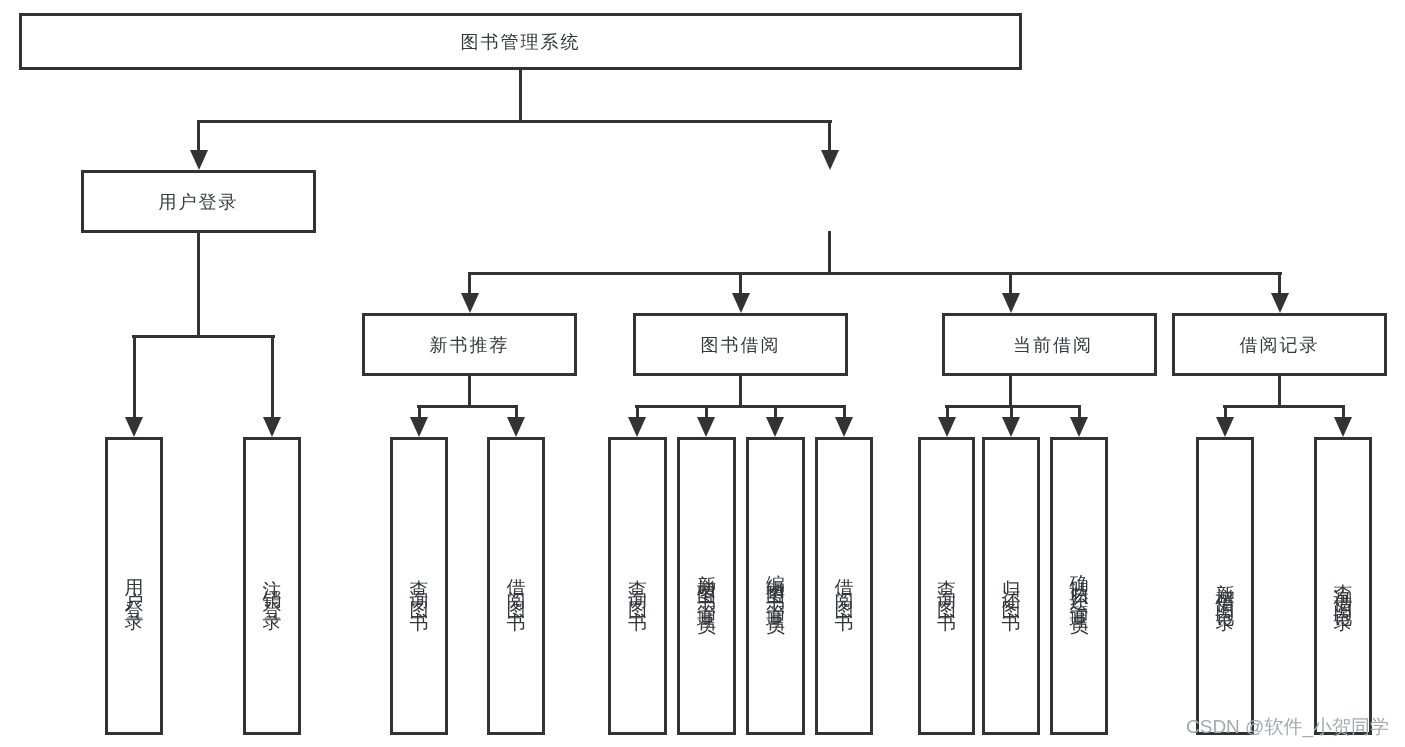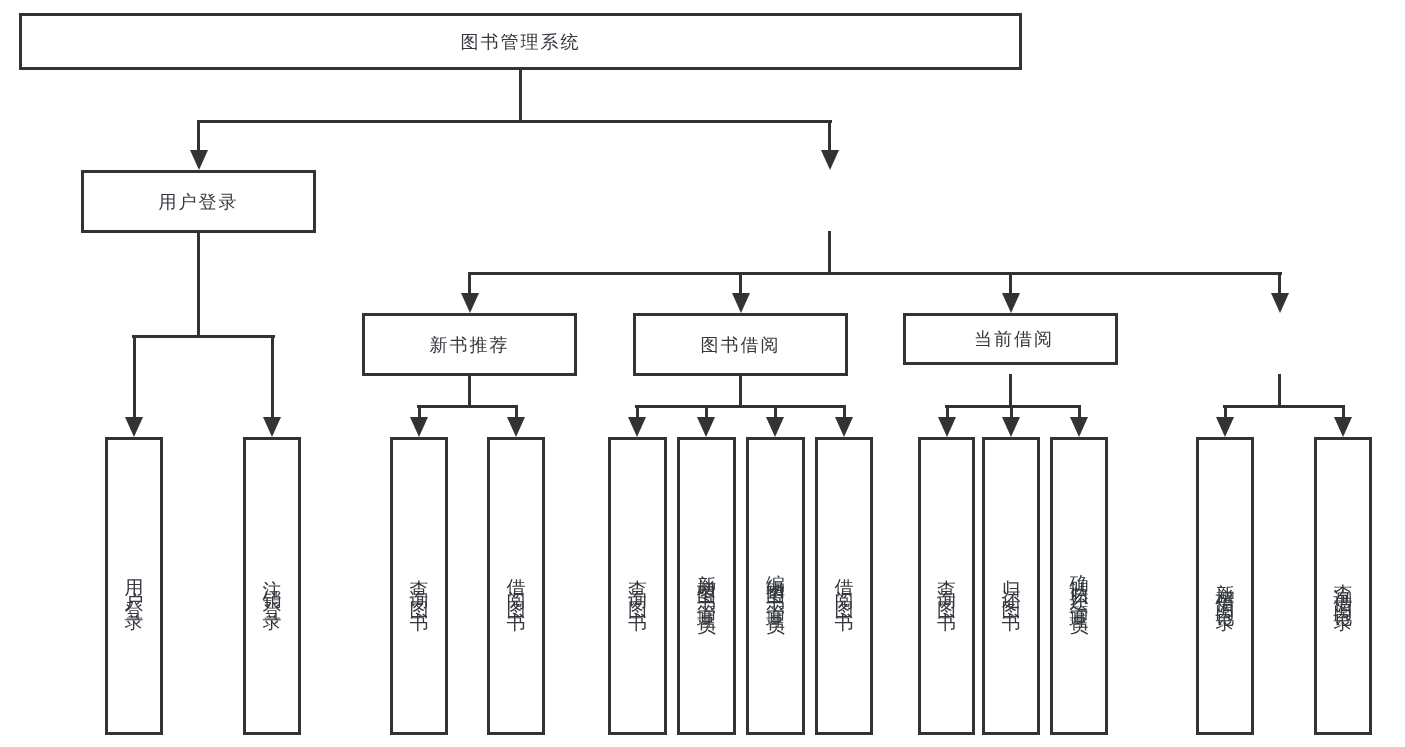--- a/index.html
+++ b/index.html
@@ -79,22 +79,25 @@
       <div class="stem"></div>
       <div class="head"></div>
     </div>
 
   <div class="box" style="left:362px; top:313px; width:215px; height:63px;">
     <span>新书推荐</span>
   </div>
   <div class="box" style="left:633px; top:313px; width:215px; height:63px;">
     <span>图书借阅</span>
   </div>
-  <div class="box" style="left:903px; top:313px; width:215px; height:52px;padding-left:7px;">
+  <div class="box" style="left:942px; top:313px; width:215px; height:63px;padding-left:7px;">
     <span>当前借阅</span>
+  </div>
+  <div class="box" style="left:1172px; top:313px; width:215px; height:63px;">
+    <span>借阅记录</span>
   </div>
 
   <div class="vline" style="left:468px; top:374px; height:33px;"></div>
   <div class="hline" style="left:417px; top:405px; width:101px;"></div>
   <div class="arrow" style="left:410px; top:405px; height:32px;">
       <div class="stem"></div>
       <div class="head"></div>
     </div>
   <div class="arrow" style="left:507px; top:405px; height:32px;">
       <div class="stem"></div>
@@ -183,14 +186,15 @@
     <span>确认归还（管理员）</span>
   </div>
 
   <div class="box leaf tight" style="left:1196px; top:437px; width:58px; height:298px;">
     <span>新增借阅记录</span>
   </div>
   <div class="box leaf tight" style="left:1314px; top:437px; width:58px; height:298px;">
     <span>查询借阅记录</span>
   </div>
 
+  <div class="watermark">CSDN @软件_小贺同学</div>
 
 </div>
 
 </body></html>

